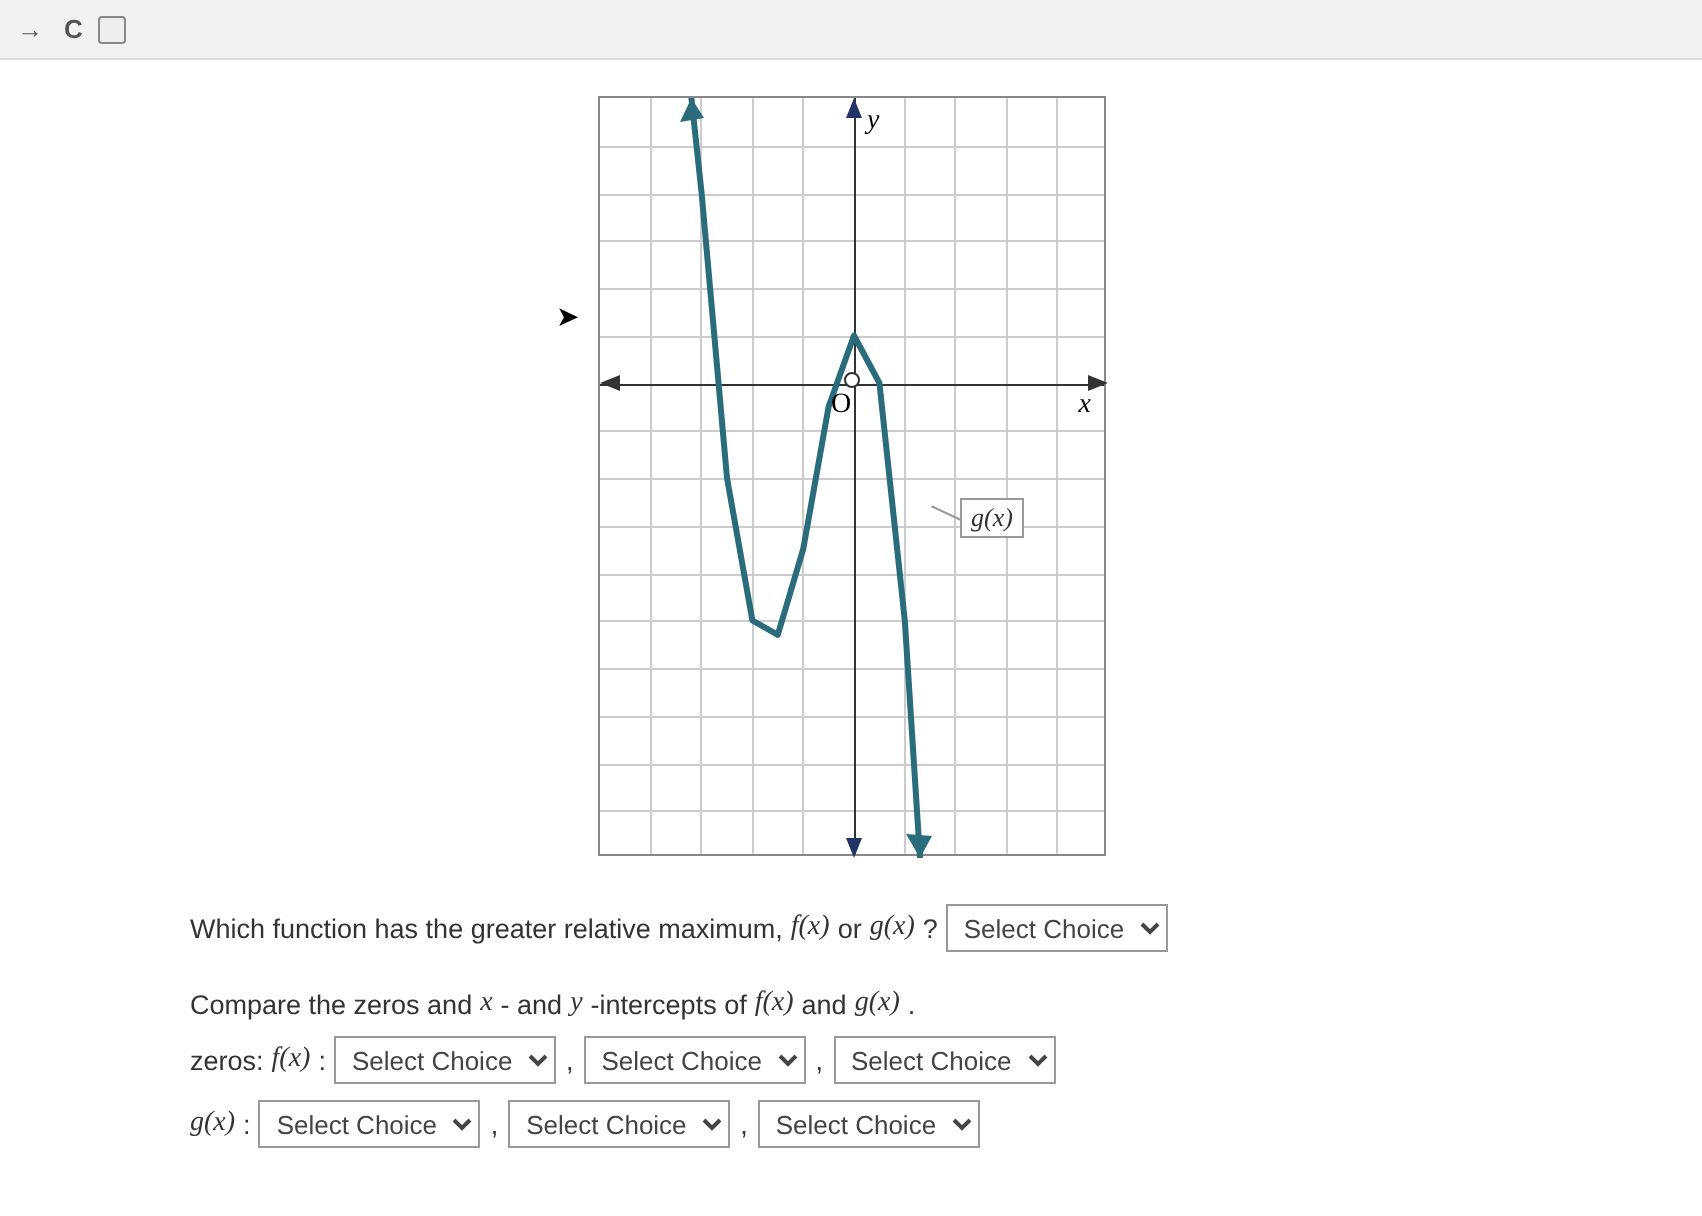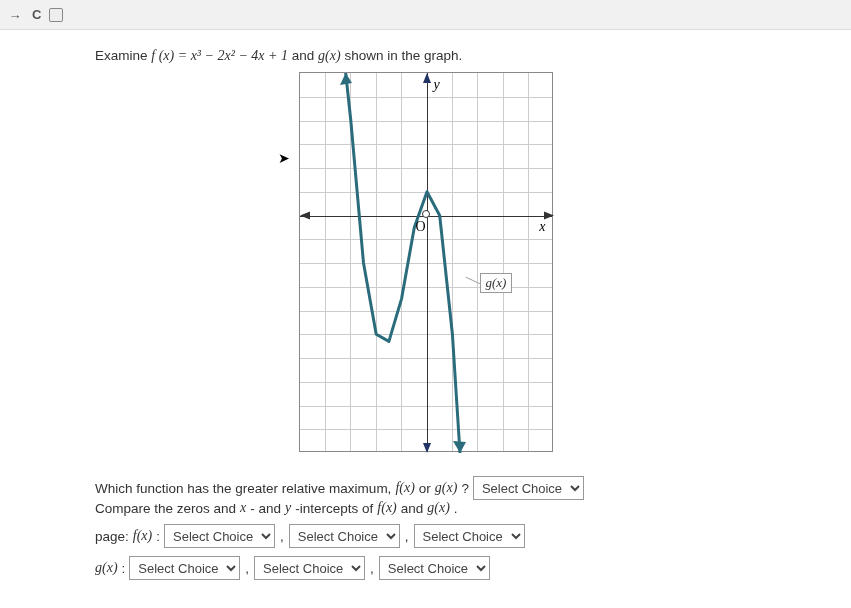--- a/index.html
+++ b/index.html
@@ -106,21 +106,21 @@
       content:"";
       position:absolute;
       width:16px; height:1px; background:#999;
       left:-16px; top:6px;
       transform: rotate(25deg);
     }
     .questions {
       font-size: 13.5px;
       color:#333;
     }
-    .q-line { display:flex; align-items:center; flex-wrap:wrap; gap:4px;}
+    .q-line { margin-bottom: 18px; display:flex; align-items:center; flex-wrap:wrap; gap:4px;}
     .q-line.compact { margin-bottom:8px;}
     select.choice {
       font-size: 13px;
       color: #444;
       border: 1px solid #999;
       background: #fff;
       padding: 2px 4px;
       height: 24px;
     }
     .sep { margin: 0 1px; }
@@ -135,23 +135,20 @@
 <body>
 
 <div class="browser-bar">
   <span class="nav-icon">→</span>
   <span class="reload">C</span>
   <span class="site-icon"></span>
 </div>
 
 <div class="page">
 
-  <div class="prompt">
-    <span>Examine </span><span class="math">f (x) = </span><span class="math">x³ − 2x² − 4x + 1</span><span> and </span><span class="math">g(x)</span><span> shown in the graph.</span>
-  </div>
 
   <div class="graph-wrap">
     <div class="graph">
 
       <div class="grid-v" style="left:25.4px"></div>
       <div class="grid-v" style="left:50.8px"></div>
       <div class="grid-v" style="left:76.2px"></div>
       <div class="grid-v" style="left:101.6px"></div>
       <div class="grid-v" style="left:127px"></div>
       <div class="grid-v" style="left:152.4px"></div>
@@ -232,21 +229,21 @@
       <span>- and </span>
       <span class="math">y</span>
       <span>-intercepts of </span>
       <span class="math">f(x)</span>
       <span> and </span>
       <span class="math">g(x)</span>
       <span>.</span>
     </div>
 
     <div class="q-line compact">
-      <span>page: </span>
+      <span>zeros: </span>
       <span class="math">f(x)</span>
       <span>:</span>
       <select class="choice"><option>Select Choice</option></select>
       <span class="sep">,</span>
       <select class="choice"><option>Select Choice</option></select>
       <span class="sep">,</span>
       <select class="choice"><option>Select Choice</option></select>
     </div>
 
     <div class="q-line compact">

